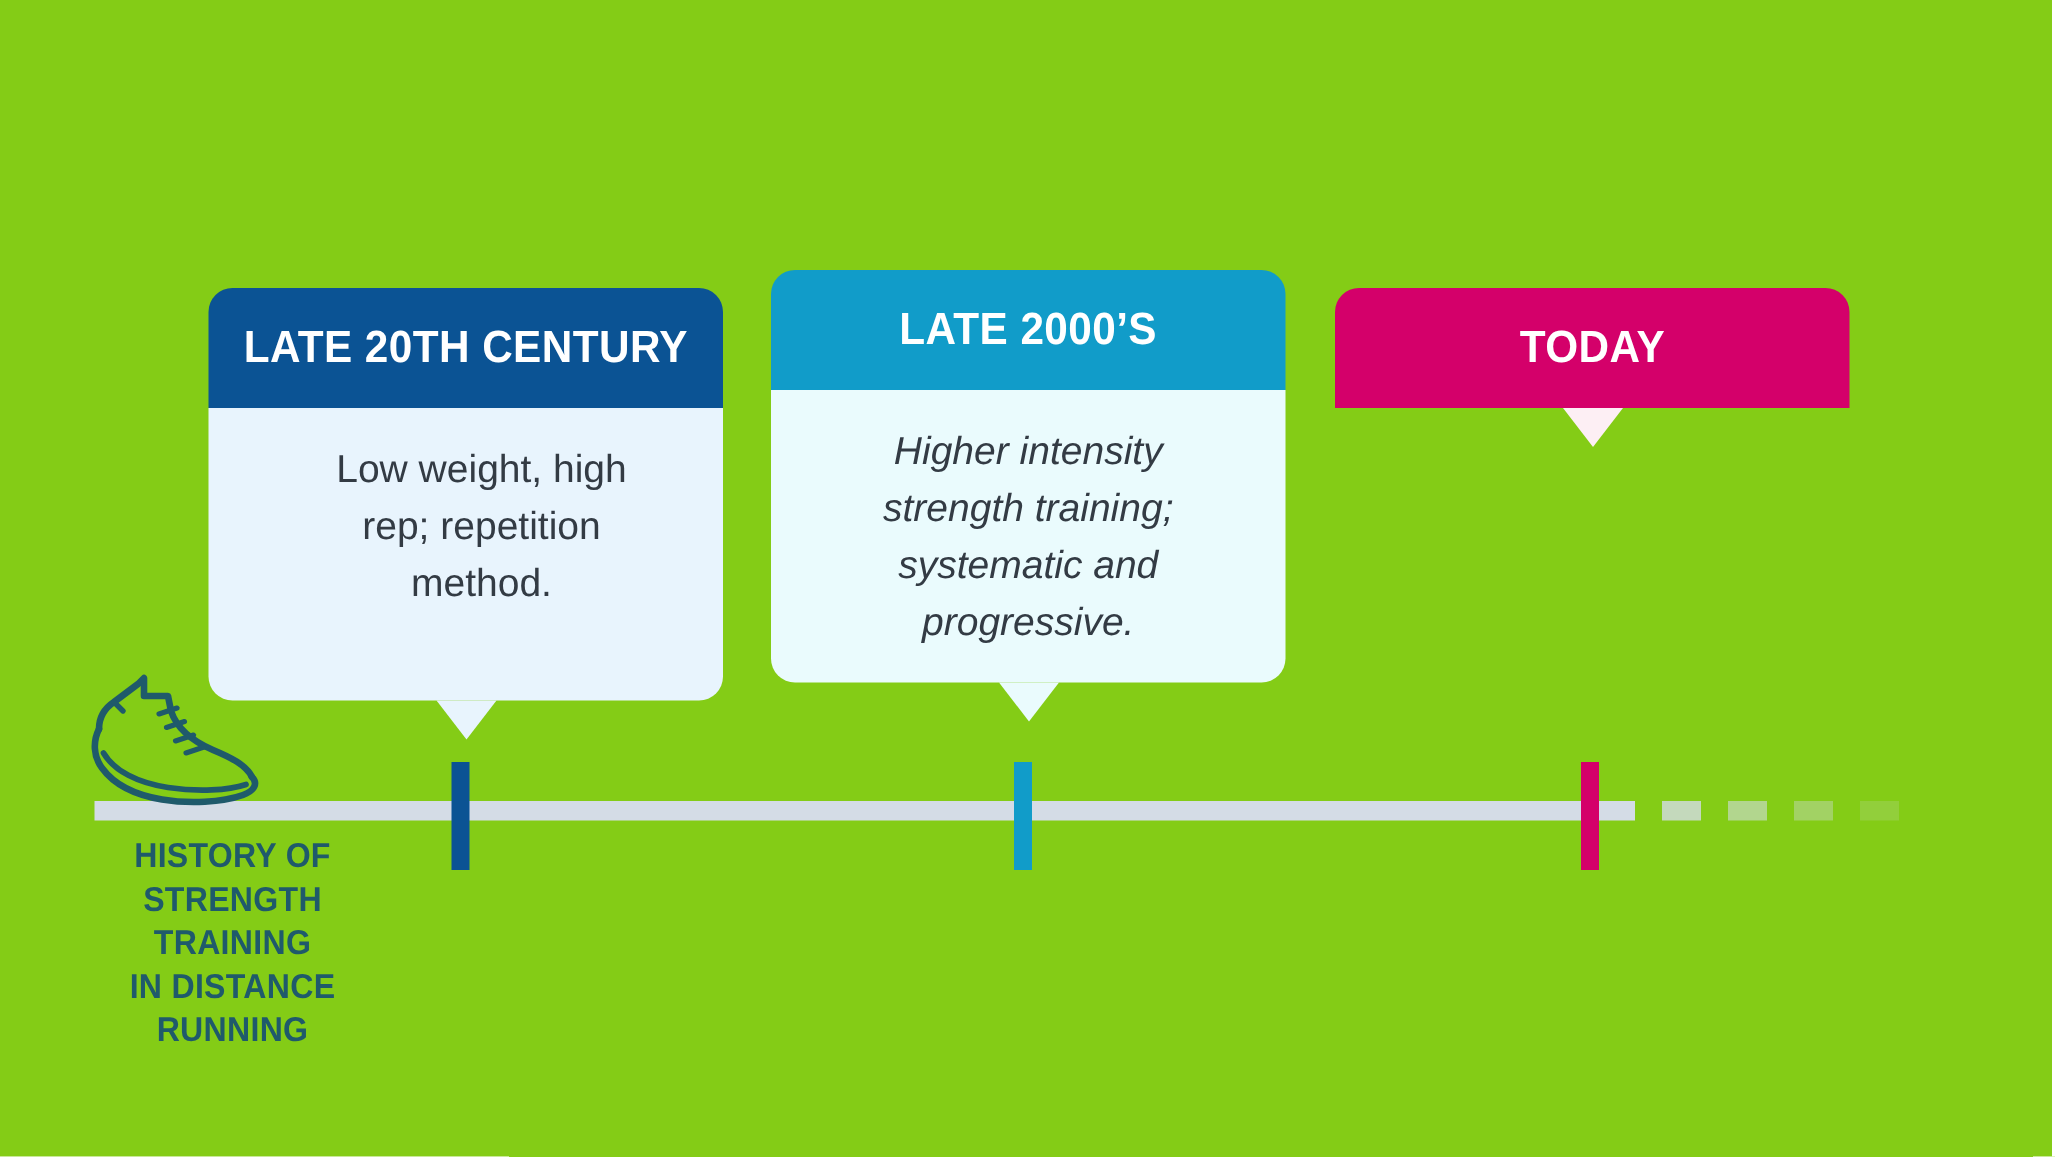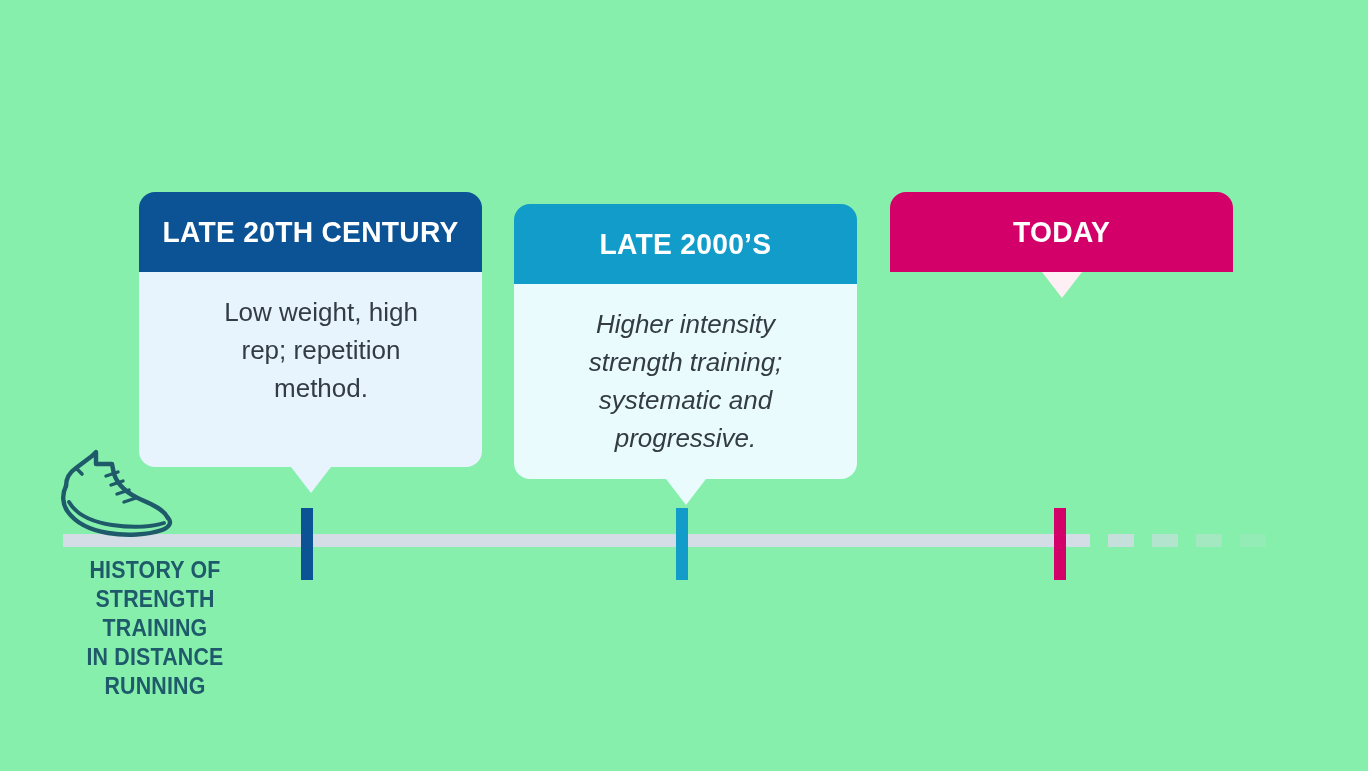--- a/index.html
+++ b/index.html
@@ -2,21 +2,21 @@
 <html><head>
 <meta charset="utf-8">
 <style>
   * { box-sizing: border-box; margin: 0; padding: 0; }
   html, body {
     width: 1370px; height: 771px;
     background: #ffffff;
     font-family: "Liberation Sans", sans-serif;
     overflow: hidden;
   }
-  #stage { position: relative; width: 1368px; height: 771px; background: #86efac; }
+  #stage { position: relative; width: 1368px; height: 771px; background: #84cc16; }
 
   
   .card { position: absolute; width: 343px; }
   .card-header {
     height: 80px;
     border-radius: 16px 16px 0 0;
     display: flex; align-items: center; justify-content: center;
   }
   .card-header-label {
     color: #ffffff;
@@ -48,21 +48,21 @@
     border-right: 20px solid transparent;
   }
 
   
   #card-0 { left: 139px; top: 192px; }
   #card-0 .card-header { background: #0b5394; }
   #card-0 .card-body   { background: #e8f4fd; padding-left: 47px; }
   #card-0 .card-tail   { border-top: 26px solid #e8f4fd; }
 
   
-  #card-1 { left: 514px; top: 204px; }
+  #card-1 { left: 514px; top: 180px; }
   #card-1 .card-header { background: #119cc9; }
   #card-1 .card-body   { background: #eafbfd; font-style: italic; }
   #card-1 .card-tail   { border-top: 26px solid #eafbfd; }
 
   
   #card-2 { left: 890px; top: 192px; }
   #card-2 .card-header { background: #d4006a; }
   #card-2 .card-body   { background: #fdeff4; }
   #card-2 .card-tail   { border-top: 26px solid #fdeff4; }
 

